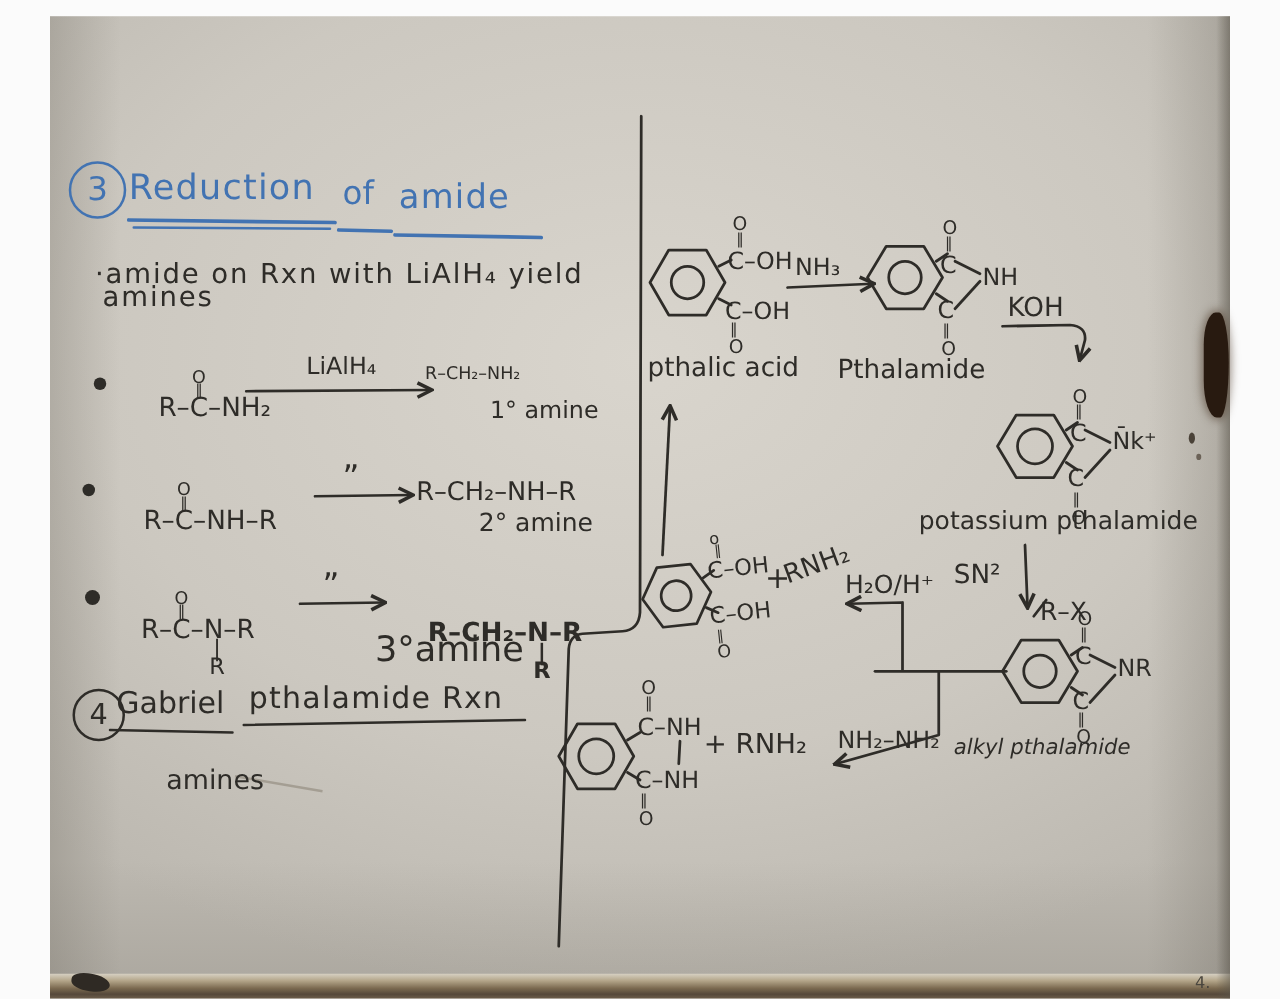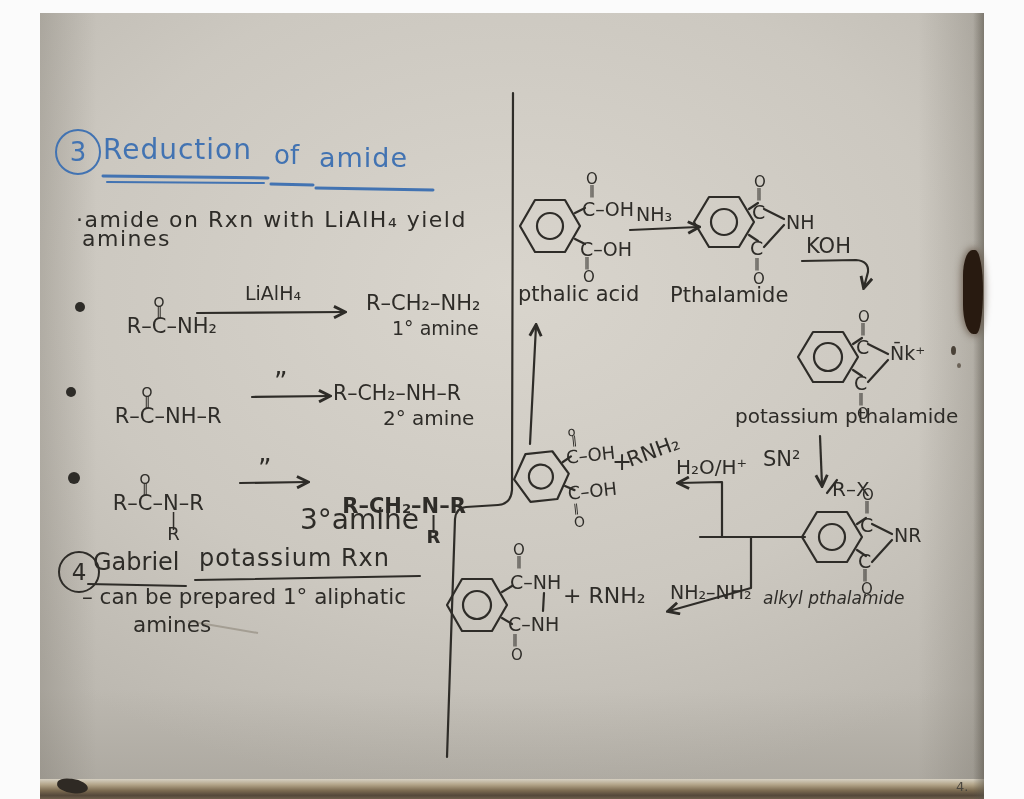--- a/index.html
+++ b/index.html
@@ -102,21 +102,21 @@
   <span class="t blue" style="left:274px;top:141px;font-size:26px;">of</span>
   <span class="t blue" style="left:319px;top:143px;font-size:27px;letter-spacing:1px;">amide</span>
 
   <span class="t" style="left:76px;top:208px;font-size:22px;letter-spacing:1.5px;">·amide on Rxn with LiAlH₄ yield</span>
   <span class="t" style="left:82px;top:227px;font-size:22px;letter-spacing:1.5px;">amines</span>
 
   <div class="fml" style="left:100px;top:290px;font-size:21px;">
     <span>R–</span><span class="cw"><span class="abv"><span class="ao">O</span><span class="ad">‖</span></span><span>C</span></span><span>–NH₂</span>
   </div>
   <span class="t" style="left:245px;top:283px;font-size:19px;">LiAlH₄</span>
-  <span class="t" style="left:366px;top:292px;font-size:21px;">R–CH₂–NH₂</span>
+  <span class="t" style="left:340px;top:292px;font-size:14px;">R–CH₂–NH₂</span>
   <span class="t" style="left:392px;top:318px;font-size:19px;">1° amine</span>
 
   <div class="fml" style="left:88px;top:380px;font-size:21px;">
     <span>R–</span><span class="cw"><span class="abv"><span class="ao">O</span><span class="ad">‖</span></span><span>C</span></span><span>–NH–R</span>
   </div>
   <span class="t" style="left:274px;top:368px;font-size:26px;">”</span>
   <span class="t" style="left:333px;top:382px;font-size:20.5px;">R–CH₂–NH–R</span>
   <span class="t" style="left:383px;top:408px;font-size:20px;">2° amine</span>
 
   <div class="fml" style="left:86px;top:467px;font-size:21px;">
@@ -125,22 +125,21 @@
   <span class="t" style="left:258px;top:455px;font-size:26px;">”</span>
   <div class="fml" style="left:313px;top:470px;font-size:21px;font-weight:bold;">
     <span>R–CH₂–</span><span class="cw"><span>N</span><span class="blw"><span>|</span><span>R</span></span></span><span>–R</span>
   </div>
   <span class="t" style="left:300px;top:505px;font-size:28px;">3°amine</span>
 
   <div class="circ" style="left:58px;top:551px;width:38px;height:38px;border:2.5px solid var(--ink);">
     <span style="font-size:23px;">4</span>
   </div>
   <span class="t" style="left:93px;top:550px;font-size:24px;">Gabriel</span>
-  <span class="t" style="left:199px;top:546px;font-size:24px;letter-spacing:1px;">potassium Rxn</span>
-  <span class="t" style="left:82px;top:585px;font-size:21.5px;">– can be prepared 1° aliphatic</span>
+  <span class="t" style="left:199px;top:546px;font-size:24px;letter-spacing:1px;">pthalamide Rxn</span>
   <span class="t" style="left:133px;top:613px;font-size:21.5px;">amines</span>
 
   <div class="struct" style="left:516px;top:168px;width:130px;height:120px;">
     <svg width="130" height="120">
       <polygon class="st" points="64,58 49,32 19,32 4,58 19,84 49,84"></polygon>
       <circle class="st" cx="34" cy="58" r="13"></circle>
       <line class="st" x1="59" y1="45" x2="69" y2="40"></line>
       <line class="st" x1="59" y1="71" x2="69" y2="76"></line>
     </svg>
     <span class="a" style="left:70px;top:2px;font-size:15px;">O</span>

